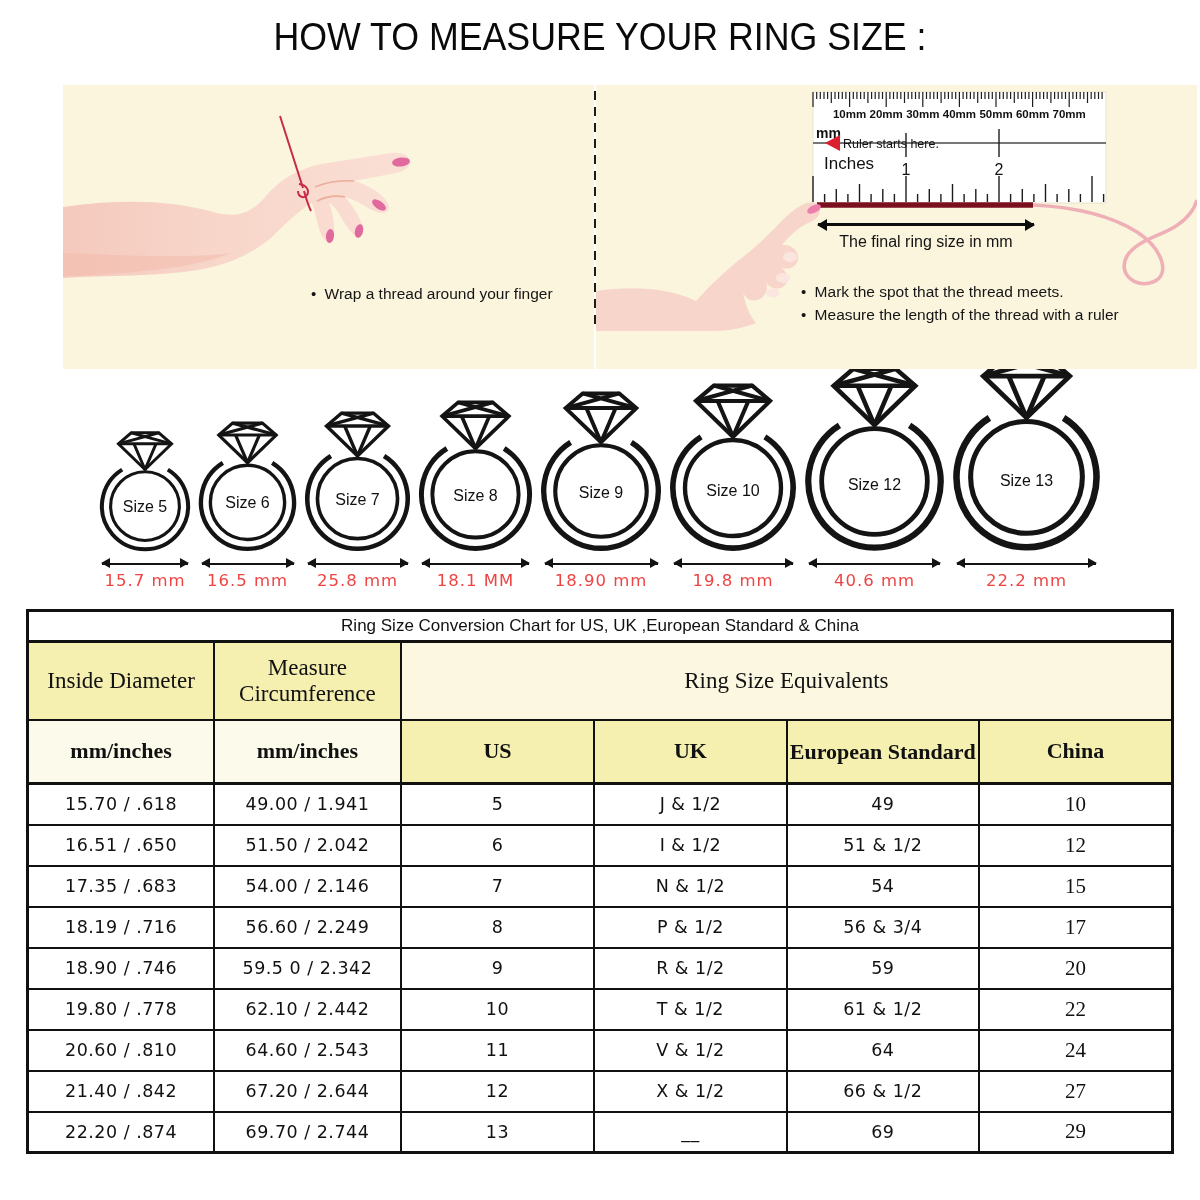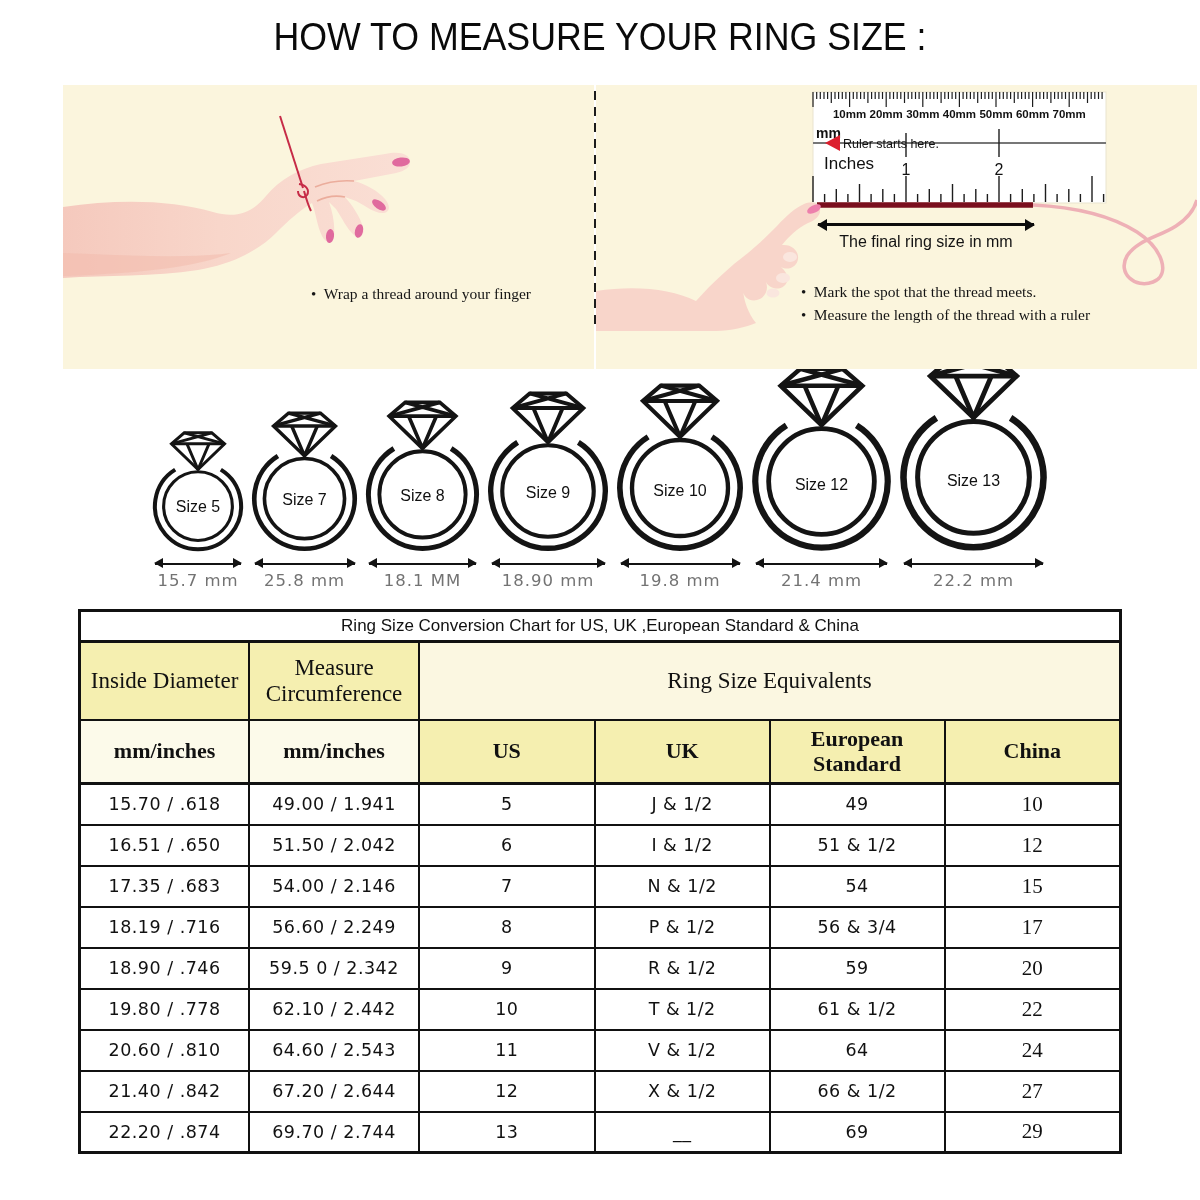--- a/index.html
+++ b/index.html
@@ -16,21 +16,21 @@
     transform:scaleX(.94);transform-origin:50% 50%;white-space:nowrap;color:#0a0a0a;}
 
   
   .illustrations{position:relative;width:1200px;height:246px;margin-top:26px;}
   .panel{position:absolute;top:0;height:284px;background:var(--panel_bg);overflow:hidden;}
   .panel-left{left:63px;width:531px;}
   .panel-right{left:596px;width:601px;}
   .divider{position:absolute;left:594px;top:6px;width:2px;height:236px;
     background:repeating-linear-gradient(180deg,#1c1c1c 0 9px,transparent 9px 16px);}
   .panel svg{position:absolute;left:0;top:0;}
-  .bullet{position:absolute;font-size:15.5px;color:#151515;white-space:nowrap;font-family:Liberation Serif, serif;}
+  .bullet{position:absolute;font-size:15.5px;color:#151515;white-space:nowrap;}
   .bullet::before{content:"\2022\00a0\00a0";font-size:15px;}
   .bullet-left{left:248px;top:200px;}
   .bullet-r1{left:205px;top:198px;}
   .bullet-r2{left:205px;top:221px;}
   .size-arrow{position:absolute;left:222px;top:138px;width:216px;height:0;border-top:3px solid #0c0c0c;}
   .size-arrow::before,.size-arrow::after{content:"";position:absolute;top:-7.5px;width:0;height:0;
     border-top:6px solid transparent;border-bottom:6px solid transparent;}
   .size-arrow::before{left:-1px;border-right:10px solid #0c0c0c;}
   .size-arrow::after{right:-1px;border-left:10px solid #0c0c0c;}
   .size-arrow-label{position:absolute;left:210px;top:148px;width:240px;text-align:center;font-size:16px;color:#131313;}
@@ -41,24 +41,24 @@
   .ring-svg path,.ring-svg circle{fill:none;stroke:var(--ink);}
   .ring-svg .outer-band{stroke-width:4.4px;}
   .ring-svg .inner-band{stroke-width:3.4px;}
   .ring-svg .diamond{stroke-width:3.2px;stroke-linejoin:miter;}
   .ring-svg text{fill:#101010;font-family:"Liberation Sans",sans-serif;}
   .ring-arrow{position:relative;height:0;border-top:2.6px solid #131313;margin-top:11px;}
   .ring-arrow::before,.ring-arrow::after{content:"";position:absolute;top:-6.8px;width:0;height:0;
     border-top:5.5px solid transparent;border-bottom:5.5px solid transparent;}
   .ring-arrow::before{left:-1px;border-right:9px solid #131313;}
   .ring-arrow::after{right:-1px;border-left:9px solid #131313;}
-  .ring-mm{margin-top:6px;font-family:"DejaVu Sans",sans-serif;font-size:16.5px;letter-spacing:1px;color:#737373;}
+  .ring-mm{margin-top:6px;font-family:"DejaVu Sans",sans-serif;font-size:16.5px;letter-spacing:1px;color:#ef4444;}
 
   
-  table.conv{border-collapse:collapse;table-layout:fixed;width:1044px;margin:19px auto 0 auto;
+  table.conv{border-collapse:collapse;table-layout:fixed;width:1148px;margin:19px auto 0 auto;
     border:3px solid #111;}
   table.conv td,table.conv th{border:2px solid #111;text-align:center;vertical-align:middle;padding:0;}
   tr.t-title td{height:31px;font-size:17px;font-family:"Liberation Sans",sans-serif;background:#fff;border-bottom:3px solid #111;}
   tr.t-group th{height:78px;font-family:"Liberation Serif",serif;font-weight:400;font-size:23px;}
   tr.t-sub th{height:64px;font-family:"Liberation Serif",serif;font-weight:700;font-size:22px;border-bottom:3px solid #111;}
   .bg-yellow{background:var(--header_yellow);}
   .bg-cream{background:var(--header_cream);}
   .bg-unit{background:var(--subunit_cream);}
   th.euhdr{padding:0 42px;line-height:1.15;}
   tr.t-row td{height:41px;font-family:"DejaVu Sans",sans-serif;font-size:17.5px;letter-spacing:.5px;background:#fff;}
@@ -285,20 +285,35 @@
           <path d="M38,14 L50,42 M62,14 L50,42"></path>
         </g>
         <path class="outer-band" d="M25.1,42.1 A47,47 0 1,0 74.9,42.1"></path>
         <circle class="inner-band" cx="50" cy="82" r="37.5"></circle>
         <text x="50" y="88" text-anchor="middle" font-size="17.4">Size 5</text>
       </svg>
       <div class="ring-arrow" style="width: 86px;"></div>
       <div class="ring-mm">15.7 mm</div>
     </div>
       <div class="ring-item">
+      <svg class="ring-svg" viewBox="0 0 100 132" width="99" height="131">
+        <g class="diamond">
+          <path d="M35,2 L65,2 L79,14 L50,42 L21,14 Z"></path>
+          <path d="M21,14 L79,14"></path>
+          <path d="M21,14 L65,2 M79,14 L35,2"></path>
+          <path d="M38,14 L50,42 M62,14 L50,42"></path>
+        </g>
+        <path class="outer-band" d="M25.1,42.1 A47,47 0 1,0 74.9,42.1"></path>
+        <circle class="inner-band" cx="50" cy="82" r="37.5"></circle>
+        <text x="50" y="88" text-anchor="middle" font-size="16.2">Size 6</text>
+      </svg>
+      <div class="ring-arrow" style="width: 92px;"></div>
+      <div class="ring-mm">16.5 mm</div>
+    </div>
+      <div class="ring-item">
       <svg class="ring-svg" viewBox="0 0 100 132" width="107" height="141">
         <g class="diamond">
           <path d="M35,2 L65,2 L79,14 L50,42 L21,14 Z"></path>
           <path d="M21,14 L79,14"></path>
           <path d="M21,14 L65,2 M79,14 L35,2"></path>
           <path d="M38,14 L50,42 M62,14 L50,42"></path>
         </g>
         <path class="outer-band" d="M25.1,42.1 A47,47 0 1,0 74.9,42.1"></path>
         <circle class="inner-band" cx="50" cy="82" r="37.5"></circle>
         <text x="50" y="88" text-anchor="middle" font-size="15.0">Size 7</text>
@@ -357,21 +372,21 @@
           <path d="M35,2 L65,2 L79,14 L50,42 L21,14 Z"></path>
           <path d="M21,14 L79,14"></path>
           <path d="M21,14 L65,2 M79,14 L35,2"></path>
           <path d="M38,14 L50,42 M62,14 L50,42"></path>
         </g>
         <path class="outer-band" d="M25.1,42.1 A47,47 0 1,0 74.9,42.1"></path>
         <circle class="inner-band" cx="50" cy="82" r="37.5"></circle>
         <text x="50" y="88" text-anchor="middle" font-size="11.3">Size 12</text>
       </svg>
       <div class="ring-arrow" style="width: 131px;"></div>
-      <div class="ring-mm">21.4 mm</div>
+      <div class="ring-mm">40.6 mm</div>
     </div>
       <div class="ring-item">
       <svg class="ring-svg" viewBox="0 0 100 132" width="149" height="197">
         <g class="diamond">
           <path d="M35,2 L65,2 L79,14 L50,42 L21,14 Z"></path>
           <path d="M21,14 L79,14"></path>
           <path d="M21,14 L65,2 M79,14 L35,2"></path>
           <path d="M38,14 L50,42 M62,14 L50,42"></path>
         </g>
         <path class="outer-band" d="M25.1,42.1 A47,47 0 1,0 74.9,42.1"></path>

